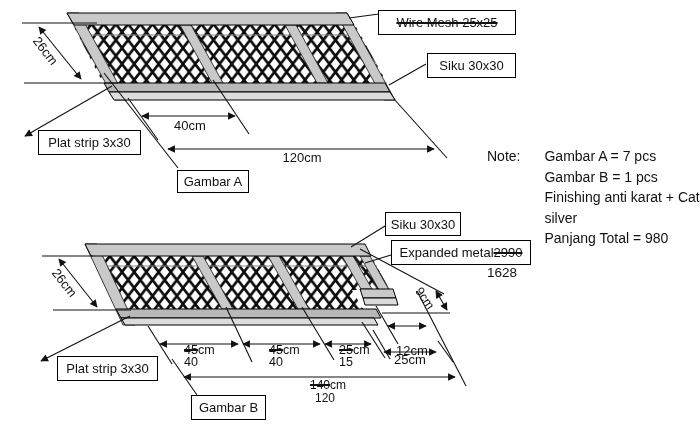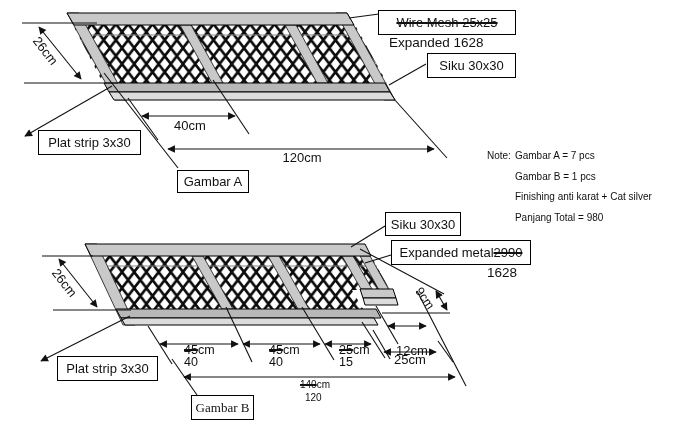--- a/index.html
+++ b/index.html
@@ -12,21 +12,21 @@
   .lbl.center{text-align:center;}
   .boxlbl{
     position:absolute;display:flex;align-items:center;justify-content:center;
     border:1.4px solid #000;background:#fff;font-size:13px;white-space:nowrap;
     box-sizing:border-box;padding:0 4px;
   }
   .strike{text-decoration:line-through;text-decoration-thickness:1.6px;}
   .rot52{transform:rotate(52deg);transform-origin:center;}
   .rot55{transform:rotate(55deg);transform-origin:center;}
   .seg{position:absolute;font-size:12.5px;line-height:11.5px;white-space:nowrap;}
-  .note{position:absolute;left:487px;top:146px;font-size:10px;line-height:20.5px;display:flex;}
+  .note{position:absolute;left:487px;top:146px;font-size:14px;line-height:20.5px;display:flex;gap:20px;}
   .note .nlines{margin-left:4px;}
 </style>
 </head>
 <body>
 
 <div class="canvas">
 
   <svg class="draw" width="700" height="432" viewBox="0 0 700 432">
     <defs>
       <pattern id="mesh" width="12.2" height="16" patternUnits="userSpaceOnUse">
@@ -122,21 +122,20 @@
       <line x1="184" y1="377" x2="455" y2="377" marker-start="url(#ah)" marker-end="url(#ah)"></line>
     </g>
   </svg>
 
   <div class="lbl center rot52" style="left:20px;top:44px;width:50px;">26cm</div>
 
   <div class="boxlbl" style="left:378px;top:10px;width:138px;height:25px;">
     <span class="strike">Wire Mesh 25x25</span>
   </div>
 
-  <div class="lbl" style="left:389px;top:36px;font-size:13.5px;">Expanded 1628</div>
 
   <div class="boxlbl" style="left:427px;top:53px;width:89px;height:25px;">
     <span>Siku 30x30</span>
   </div>
 
   <div class="lbl center" style="left:167px;top:119px;width:46px;">40cm</div>
 
   <div class="lbl center" style="left:277px;top:151px;width:50px;">120cm</div>
 
   <div class="boxlbl" style="left:38px;top:130px;width:103px;height:25px;">
@@ -184,26 +183,26 @@
   <div class="seg" style="left:269px;top:345px;">
     <div><span class="strike">45</span><span>cm</span></div>
     <div>40</div>
   </div>
 
   <div class="seg" style="left:339px;top:345px;">
     <div><span class="strike">25</span><span>cm</span></div>
     <div>15</div>
   </div>
 
-  <div class="seg" style="left:300px;top:379px;font-size:10px;line-height:12.5px;">
+  <div class="seg" style="left:310px;top:379px;font-size:12px;line-height:12.5px;">
     <div><span class="strike">140</span><span>cm</span></div>
     <div style="padding-left:5px;">120</div>
   </div>
 
   <div class="boxlbl" style="left:57px;top:356px;width:101px;height:25px;">
     <span>Plat strip 3x30</span>
   </div>
 
-  <div class="boxlbl" style="left:191px;top:395px;width:63px;height:25px;font-family:Liberation Serif, serif;">
+  <div class="boxlbl" style="left:191px;top:395px;width:75px;height:25px;">
     <span>Gambar B</span>
   </div>
 
 </div>
 
 </body></html>

